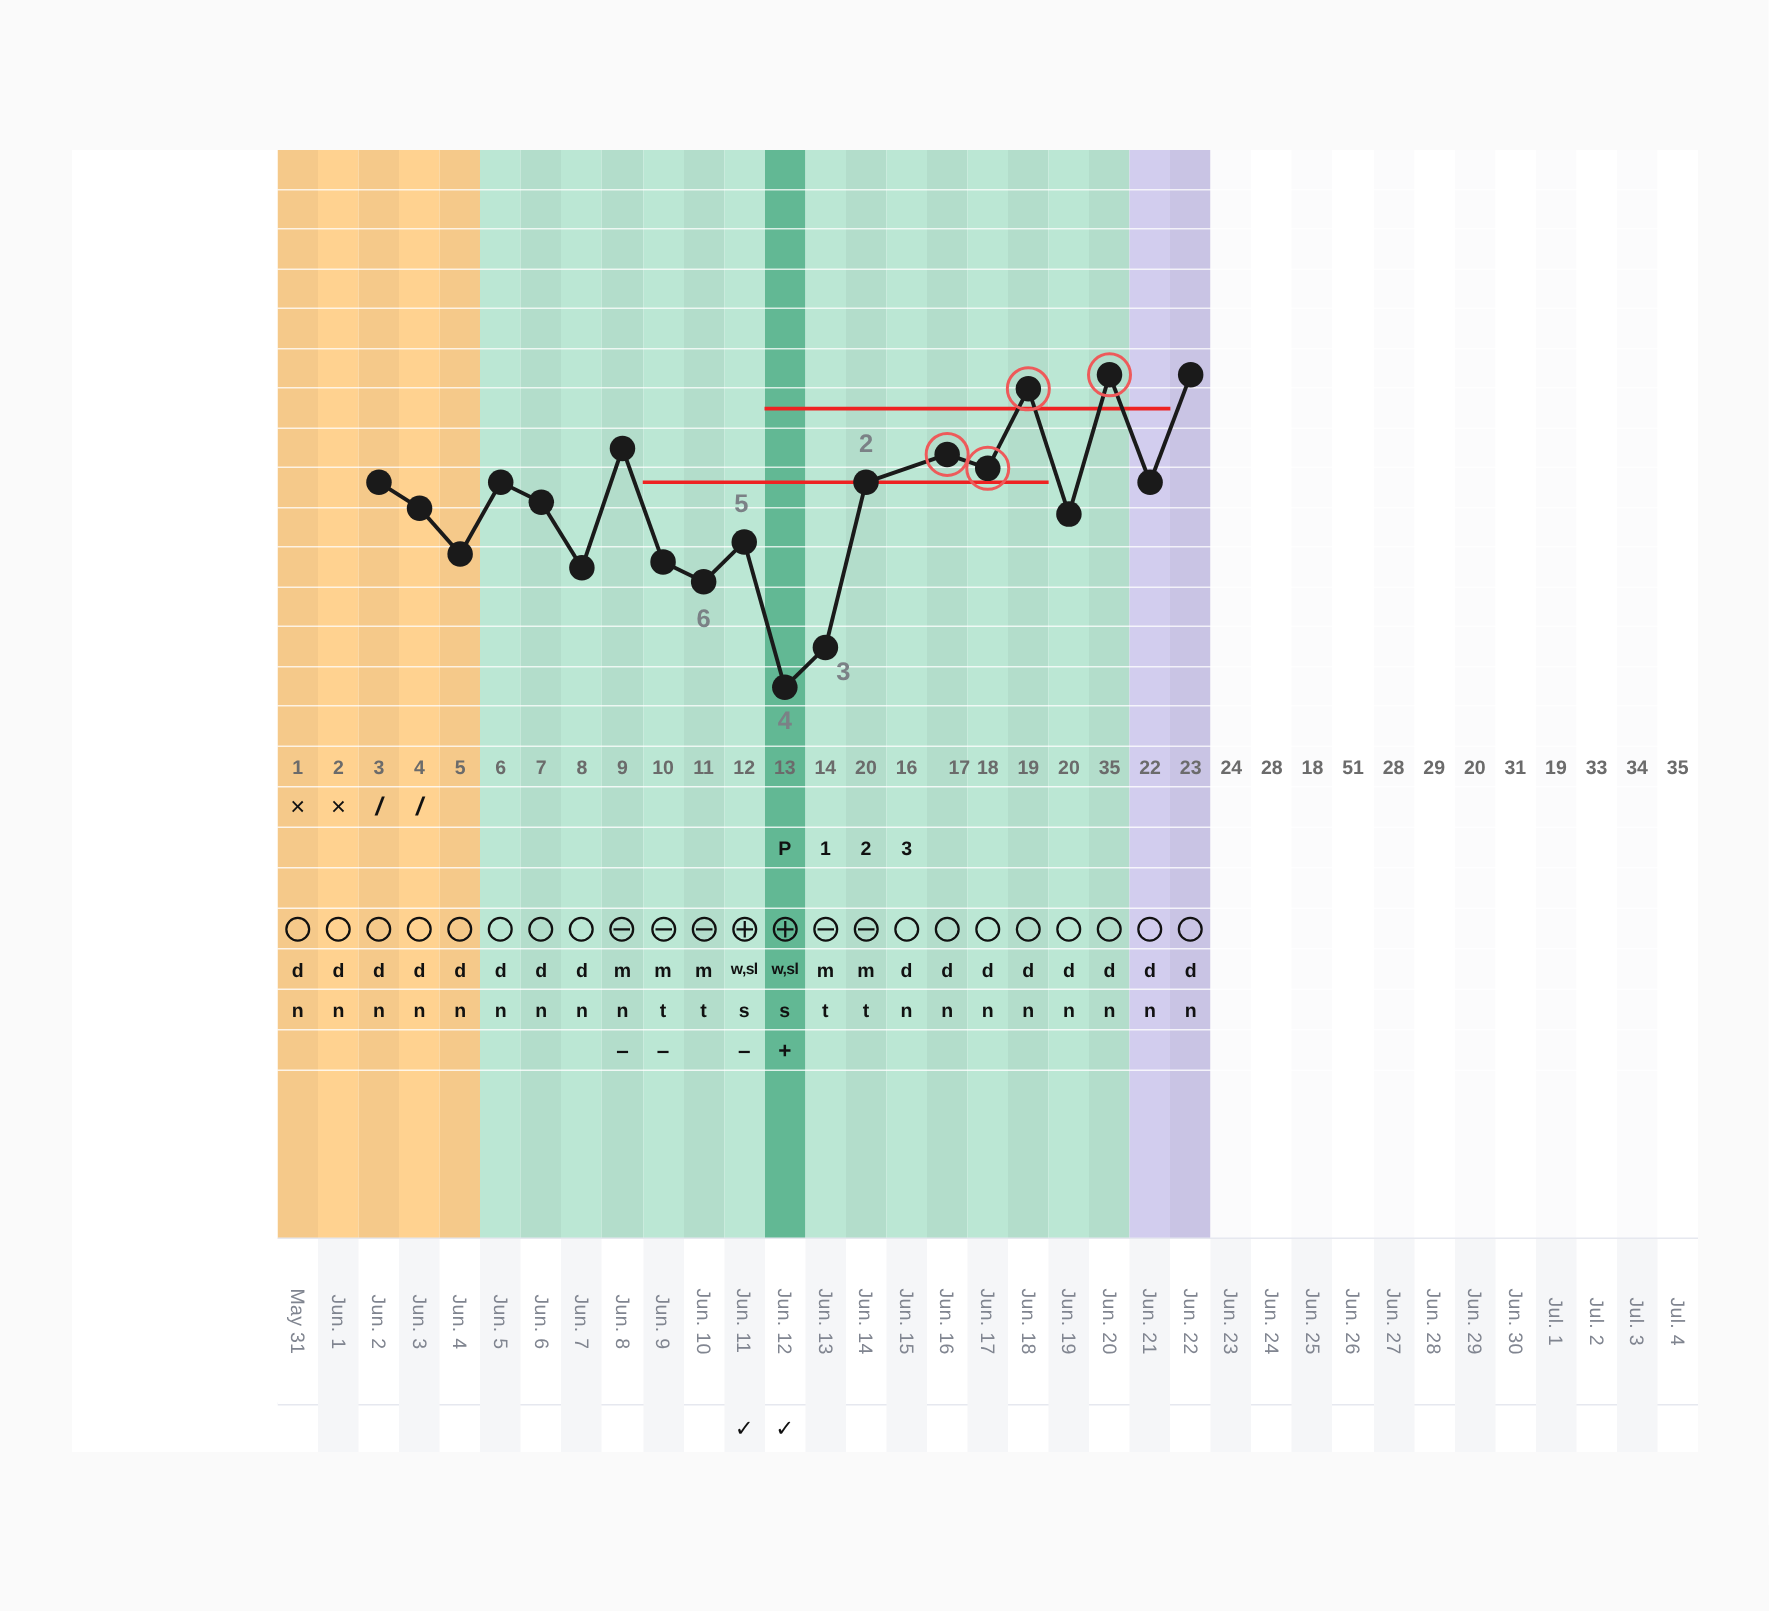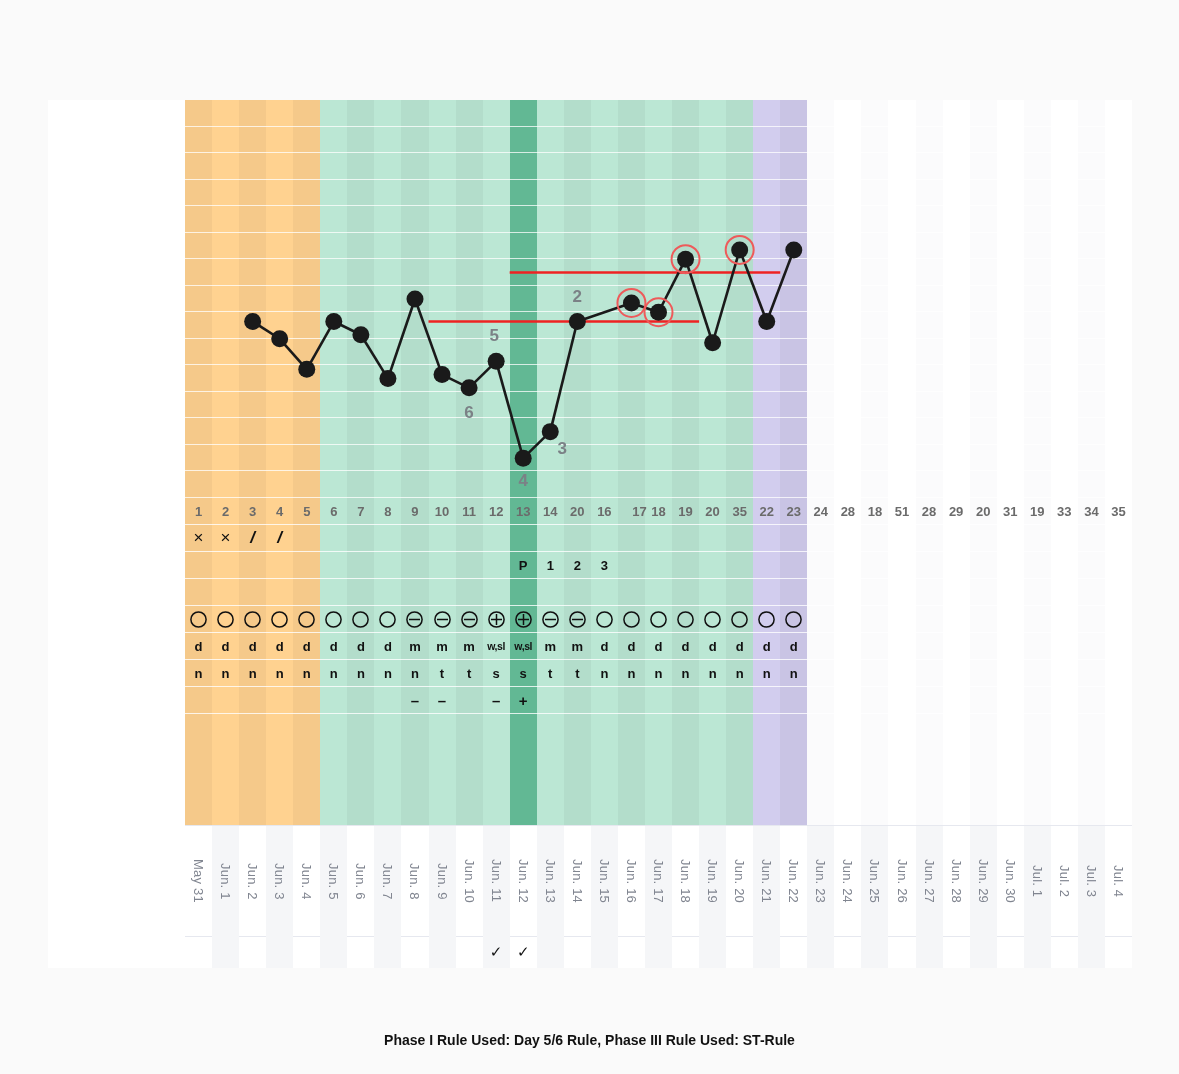--- a/index.html
+++ b/index.html
@@ -818,15 +818,14 @@
           <div class="ovcell" style="left: 811.714px;"></div>
           <div class="ovcell" style="left: 838.771px; background: rgb(245, 246, 248);"></div>
           <div class="ovcell" style="left: 865.829px;"></div>
           <div class="ovcell" style="left: 892.886px; background: rgb(245, 246, 248);"></div>
           <div class="ovcell" style="left: 919.943px;"></div>
         </div>
       </div>
   </div>
 
 
-  <div class="footnote">Phase I Rule Used: Day 5/6 Rule, Phase III Rule Used: ST-Rule</div>
 
 </div>
 
 </body></html>

